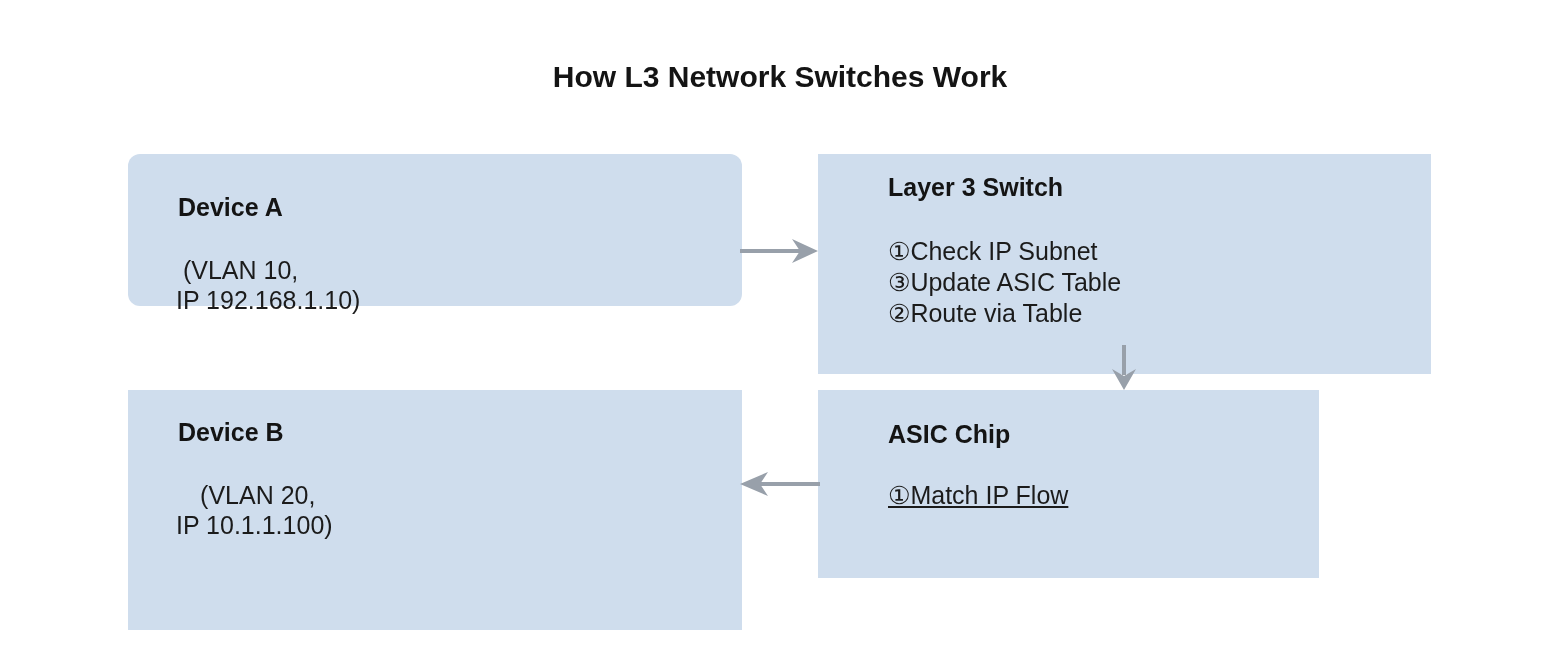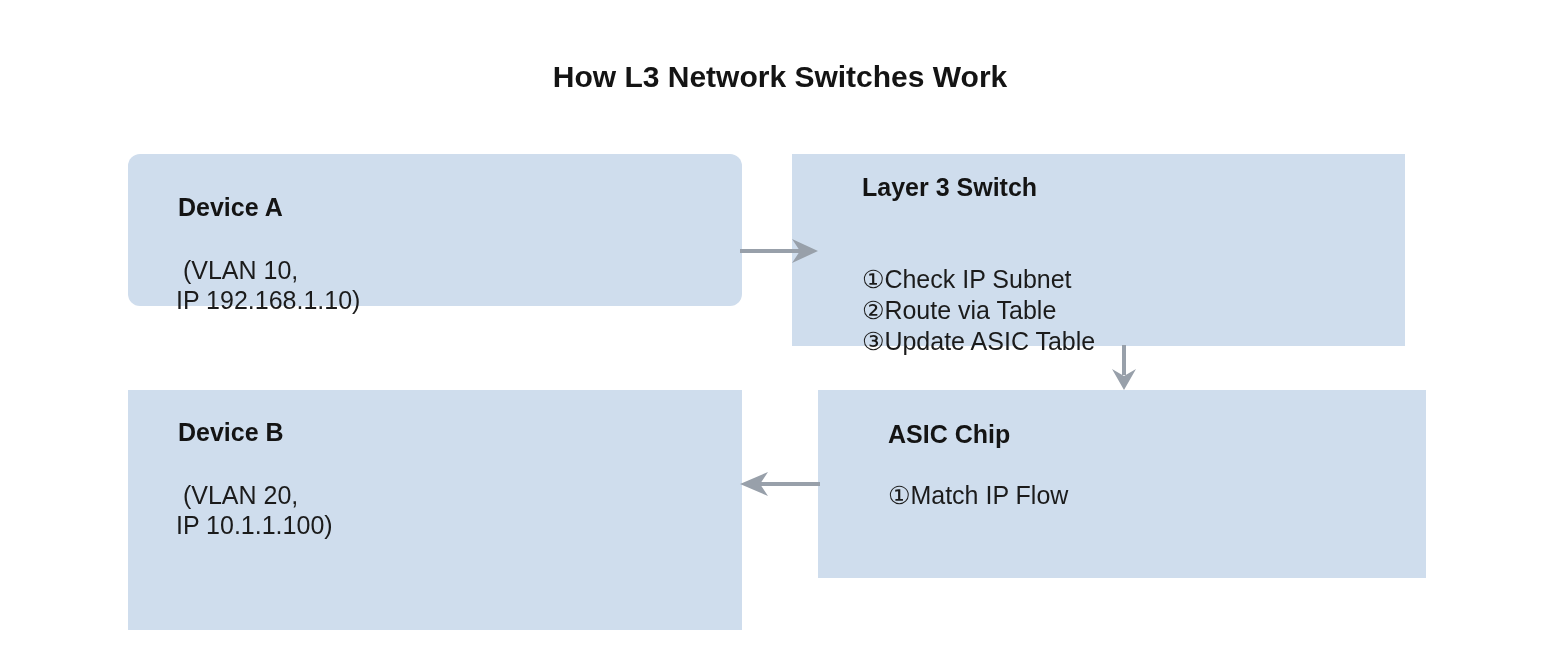--- a/index.html
+++ b/index.html
@@ -32,23 +32,23 @@
     line-height: 34px;
     font-weight: 700;
     color: var(--title-text);
     letter-spacing: 0px;
   }
   .box {
     position: absolute;
     background: var(--box-fill);
   }
   .box-device-a      { left: 128px; top: 154px; width: 614px; height: 152px; border-radius: 12px; }
-  .box-layer3-switch { left: 792px; top: 154px; width: 613px; height: 192px; }
+  .box-layer3-switch { left: 818px; top: 154px; width: 613px; height: 220px; }
   .box-device-b      { left: 128px; top: 390px; width: 614px; height: 240px; }
-  .box-asic-chip     { left: 818px; top: 390px; width: 608px; height: 188px; }
+  .box-asic-chip     { left: 818px; top: 390px; width: 501px; height: 188px; }
 
   .box-title {
     position: absolute;
     font-size: 25px;
     line-height: 28px;
     font-weight: 700;
     color: var(--title-text);
     white-space: pre;
   }
   .box-body {
@@ -56,30 +56,30 @@
     font-size: 25px;
     color: var(--text);
   }
   .box-line { white-space: pre; }
 
   .box-device-a .box-title      { left: 50px; top: 39px; }
   .box-device-a .box-body       { left: 48px; top: 101px; }
   .box-device-a .box-line       { line-height: 30px; }
 
   .box-layer3-switch .box-title { left: 70px; top: 19px; }
-  .box-layer3-switch .box-body  { left: 70px; top: 82px; margin-top: 28px; }
+  .box-layer3-switch .box-body  { left: 70px; top: 82px; }
   .box-layer3-switch .box-line  { line-height: 31px; }
 
   .box-device-b .box-title      { left: 50px; top: 28px; }
   .box-device-b .box-body       { left: 48px; top: 90px; }
-  .box-device-b .box-line       { line-height: 30px; }
+  .box-device-b .box-line       { line-height: 30px; text-align: center; }
 
   .box-asic-chip .box-title     { left: 70px; top: 30px; }
   .box-asic-chip .box-body      { left: 70px; top: 90px; }
-  .box-asic-chip .box-line      { line-height: 31px; }
+  .box-asic-chip .box-line      { line-height: 31px; text-decoration: underline; }
 
   .arrow { position: absolute; }
   .arrow-right { left: 740px;  top: 237px; }
   .arrow-down  { left: 1108px; top: 345px; }
   .arrow-left  { left: 738px;  top: 470px; }
   .arrow-shaft { stroke: var(--arrow); stroke-width: 4px; fill: none; }
   .arrow-head  { fill: var(--arrow); stroke: none; }
 </style>
 </head>
 <body>
@@ -93,22 +93,22 @@
     <div class="box-body">
       <div class="box-line"> (VLAN 10,</div>
       <div class="box-line">IP 192.168.1.10)</div>
     </div>
   </div>
 
   <div class="box box-layer3-switch">
     <div class="box-title">Layer 3 Switch</div>
     <div class="box-body">
       <div class="box-line">①Check IP Subnet</div>
+      <div class="box-line">③Update ASIC Table</div>
       <div class="box-line">②Route via Table</div>
-      <div class="box-line">③Update ASIC Table</div>
     </div>
   </div>
 
   <div class="box box-device-b">
     <div class="box-title">Device B</div>
     <div class="box-body">
       <div class="box-line"> (VLAN 20,</div>
       <div class="box-line">IP 10.1.1.100)</div>
     </div>
   </div>

